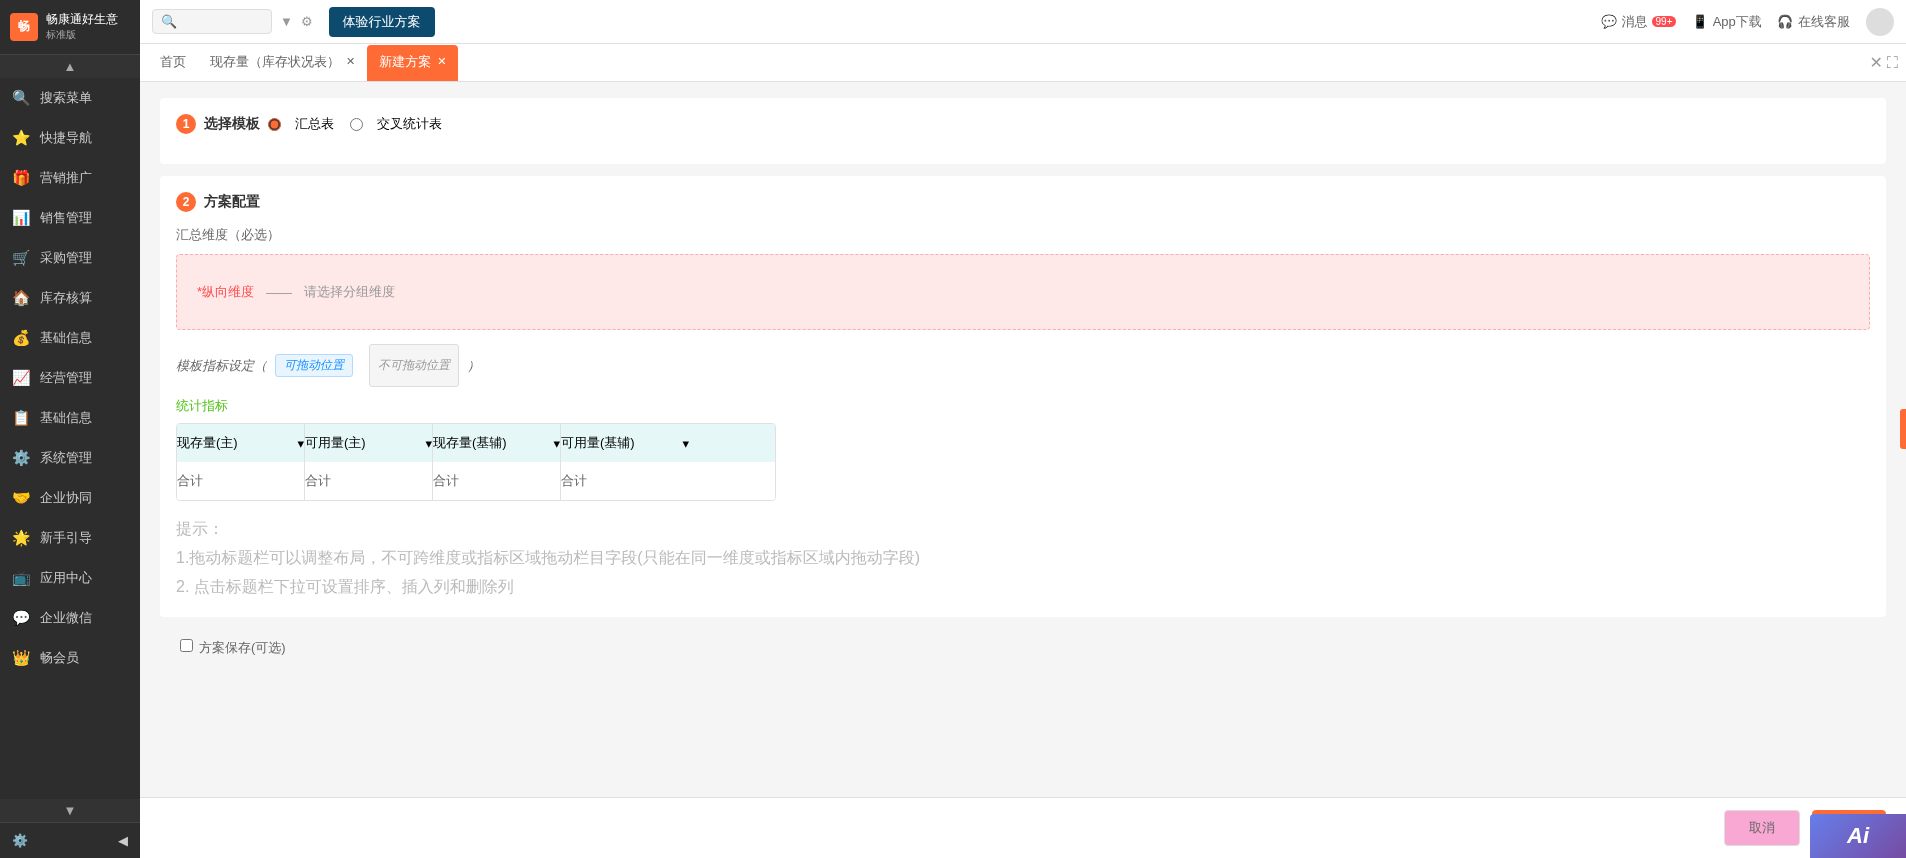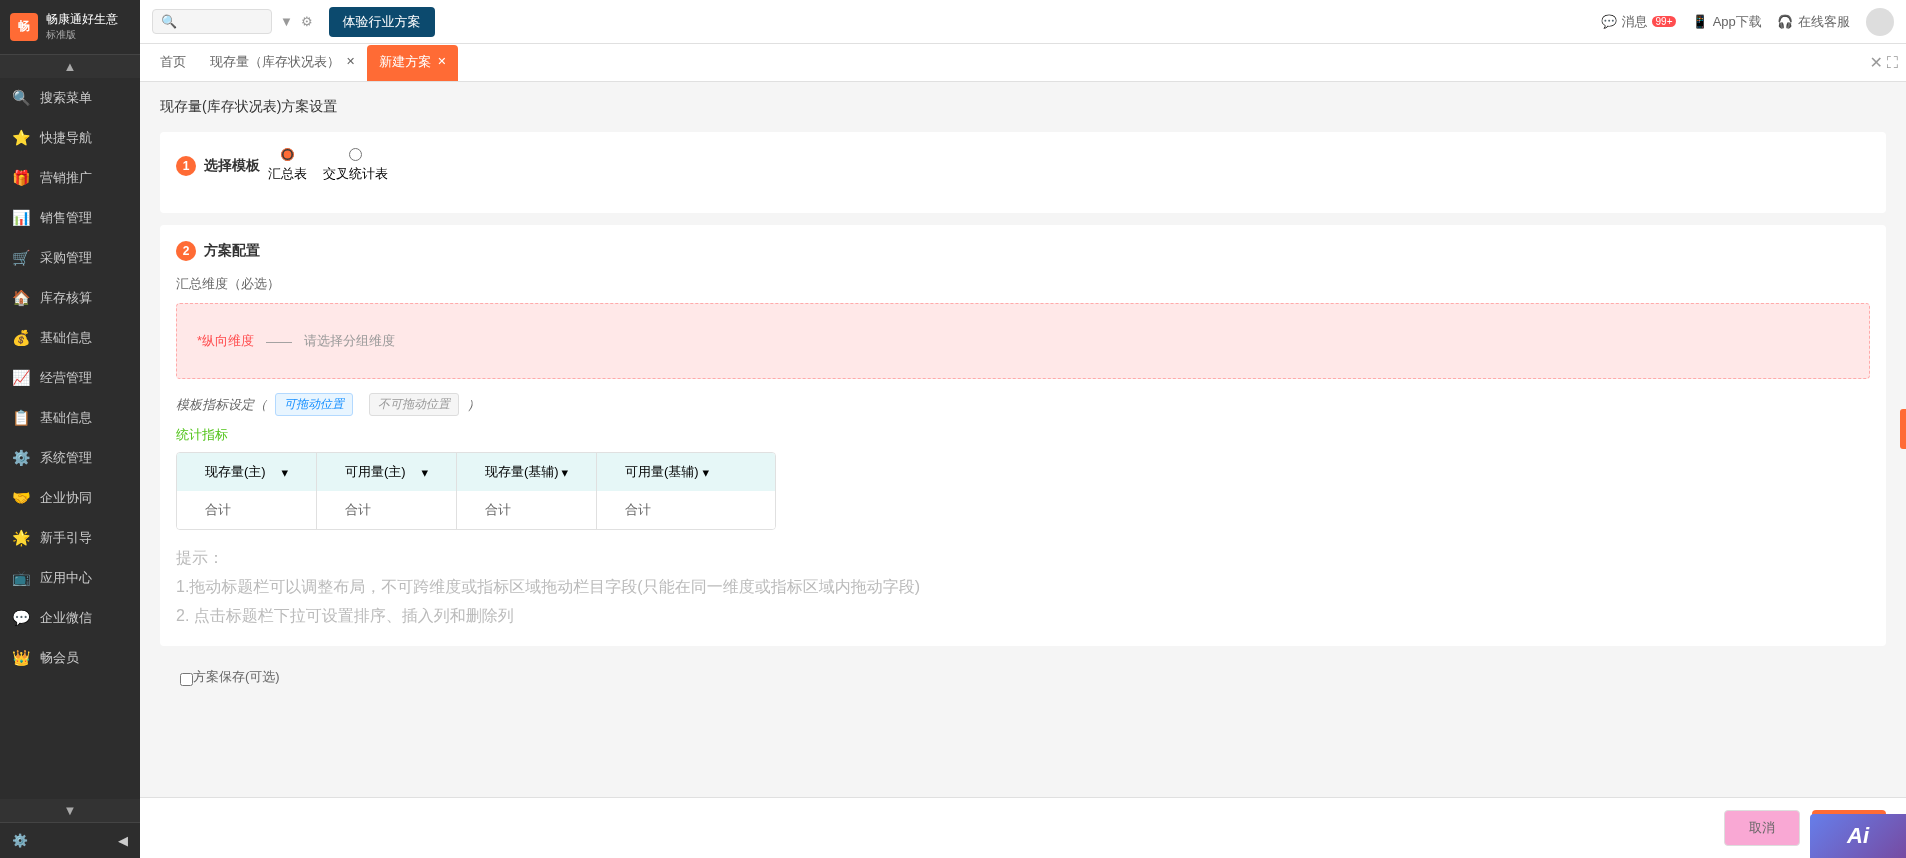--- a/index.html
+++ b/index.html
@@ -156,21 +156,21 @@
     .step-badge {
       background: #ff6b35; color: white;
       width: 20px; height: 20px;
       border-radius: 50%;
       display: flex; align-items: center; justify-content: center;
       font-size: 12px; font-weight: bold;
     }
     .section-title { font-size: 14px; font-weight: bold; color: #333; }
 
     .radio-group { display: flex; align-items: center; gap: 16px; }
-    .radio-option { display: flex; align-items: center; gap: 4px; cursor: pointer; flex-direction: column; }
+    .radio-option { display: flex; align-items: center; gap: 14px; cursor: pointer; }
     .radio-option input[type="radio"] { accent-color: #ff6b35; }
 
     
     .config-label { font-size: 13px; color: #666; margin-bottom: 10px; }
 
     .dimension-box {
       background: #ffe8e8;
       border: 1px dashed #ffaaaa;
       border-radius: 4px;
       padding: 28px 20px;
@@ -189,21 +189,21 @@
       border-radius: 3px;
       padding: 2px 8px;
       font-size: 12px;
       color: #1890ff;
     }
     .indicator-tag-gray {
       display: inline-block;
       background: #f5f5f5;
       border: 1px solid #ddd;
       border-radius: 3px;
-      padding: 2px 8px;
+      padding: 12px 8px;
       font-size: 12px;
       color: #999;
     }
 
     .stats-section-label { color: #52c41a; font-size: 13px; margin-bottom: 8px; font-weight: 500; }
 
     .stats-table {
       border: 1px solid #e0e0e0;
       border-radius: 4px;
       overflow: hidden;
@@ -212,43 +212,43 @@
     }
     .stats-table-header {
       display: flex;
       background: #e6f7f7;
     }
     .stats-table-body {
       display: flex;
       background: #fff;
     }
     .stats-col {
-      width: 140px;
-      padding: 10px 28px;
+      width: 128px;
+      padding: 10px 0;
       display: flex; align-items: center;
       border-right: 1px solid #e0e0e0;
       font-size: 13px;
     }
     .stats-col:last-child { border-right: none; }
     .stats-col-header {
       display: flex; align-items: center; justify-content: space-between;
       width: 100%; cursor: pointer;
     }
     .stats-col-body { justify-content: center; width: 100%; color: #666; }
 
     .tips-section { margin-top: 14px; }
     .tip-text { font-size: 16px; color: #bbb; line-height: 1.8; }
 
     
     .content-footer {
       background: #f5f5f5;
       padding: 10px 20px;
       display: flex; align-items: center; gap: 8px;
     }
-    .save-checkbox { display: flex; align-items: flex-end; gap: 0; font-size: 13px; color: #666; cursor: pointer; }
+    .save-checkbox { display: flex; align-items: flex-start; gap: 6px; font-size: 13px; color: #666; cursor: pointer; }
 
     
     .bottom-bar {
       background: #fff;
       border-top: 1px solid #e0e0e0;
       padding: 12px 20px;
       display: flex; justify-content: flex-end; gap: 12px;
       flex-shrink: 0;
     }
     .btn-cancel {
@@ -414,21 +414,20 @@
       <span>新建方案</span>
       <span class="tab-close">✕</span>
     </div>
     <div class="tab-expand-btns">
       <button class="tab-expand-btn">✕</button>
       <button class="tab-expand-btn">⛶</button>
     </div>
   </div>
 
   <div class="content">
-    <div class="page-title">现存量(库存状况表)方案设置</div>
 
     <div class="section">
       <div class="section-header">
         <div class="step-badge">1</div>
         <div class="section-title">选择模板</div>
         <div class="radio-group">
           <label class="radio-option">
             <input type="radio" name="template" checked="" style="">
             <span>汇总表</span>
           </label>

